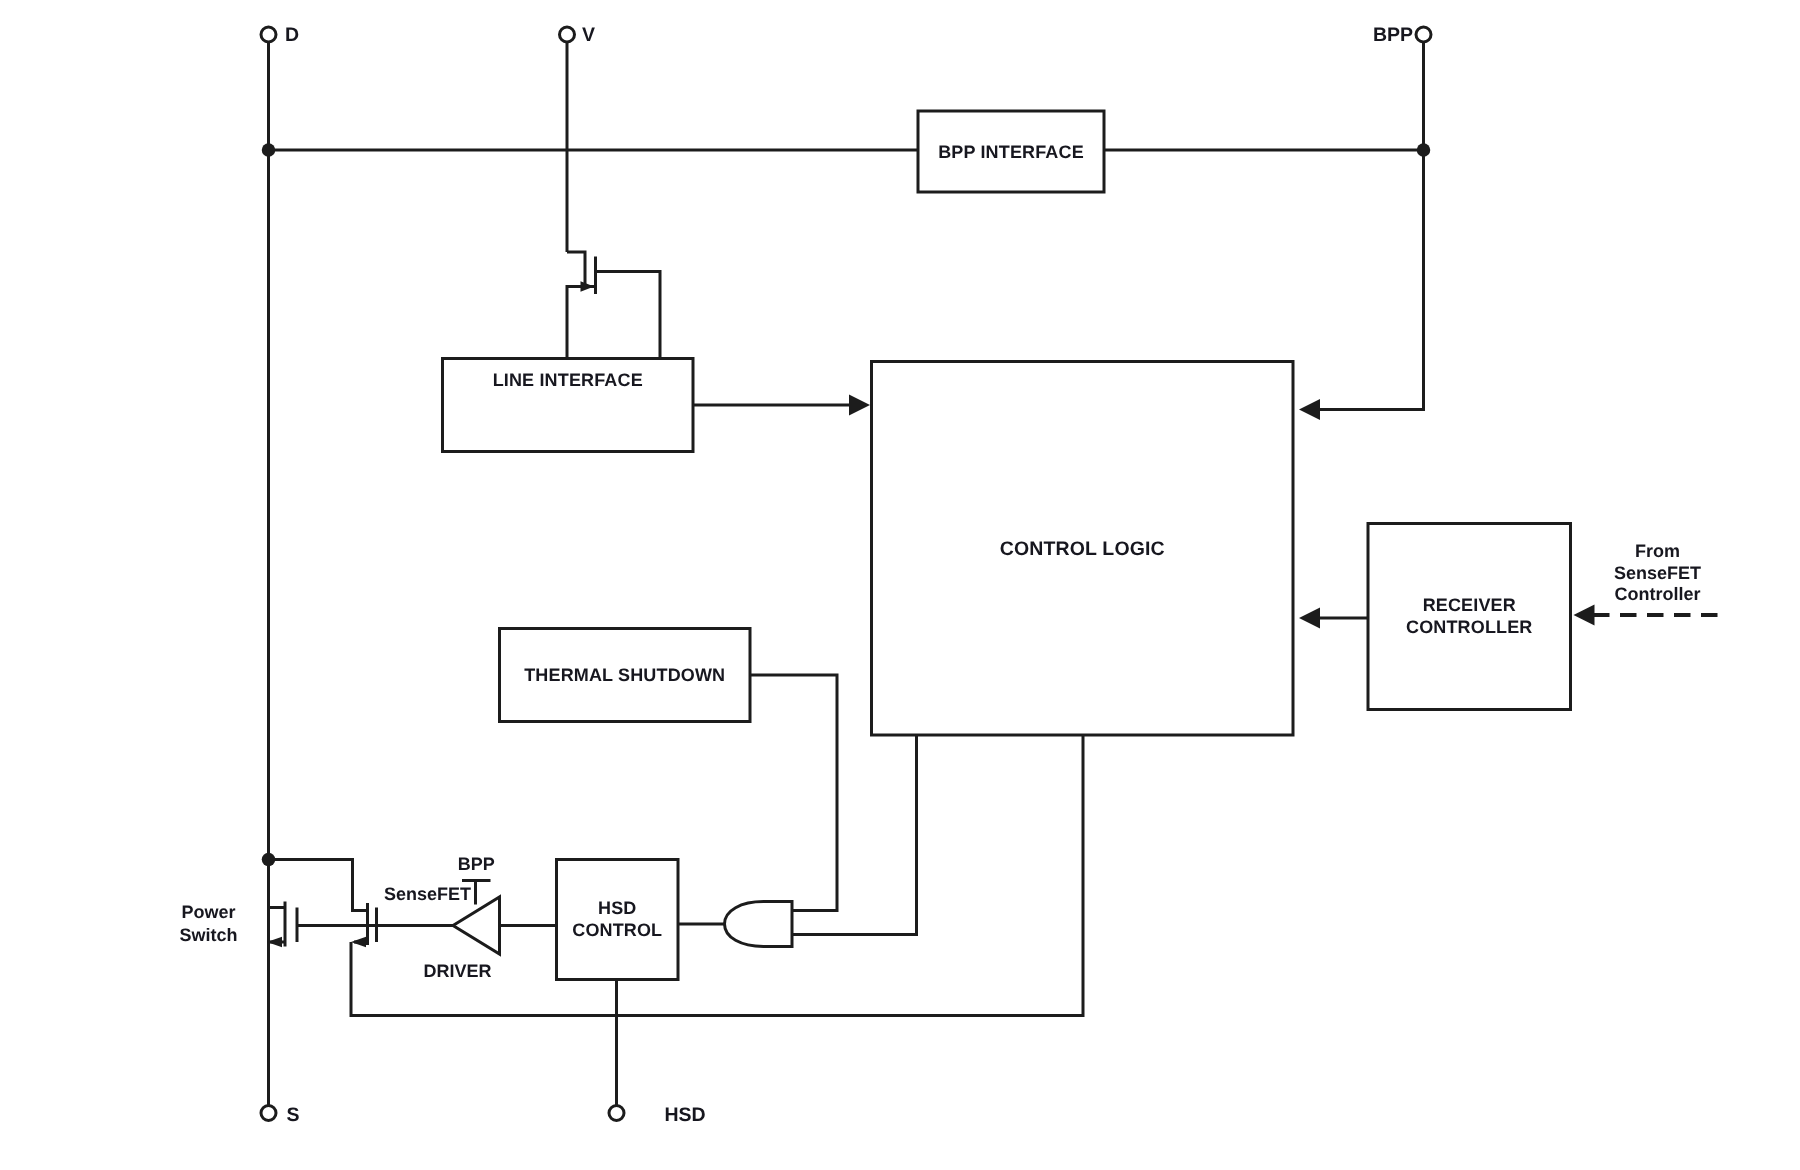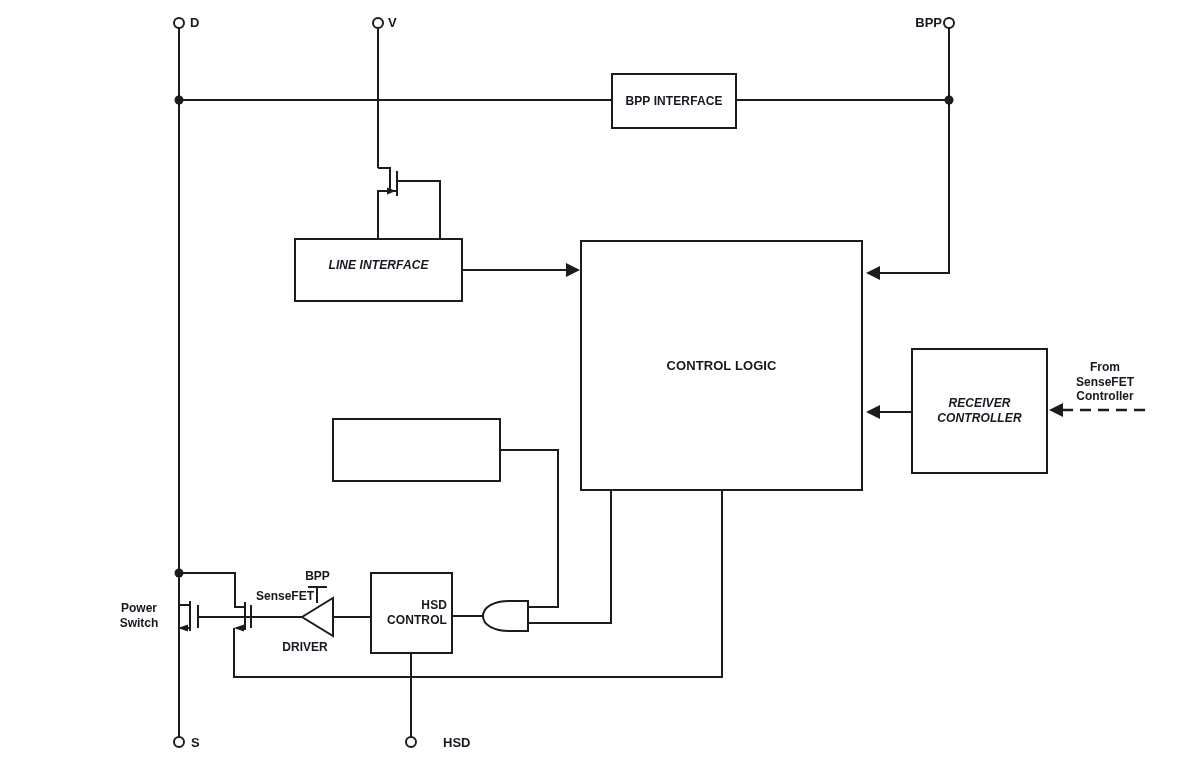--- a/index.html
+++ b/index.html
@@ -114,24 +114,25 @@
     </g>
   </svg>
 
   <div class="lbl pin-lbl" style="left:190px;top:15px;">D</div>
   <div class="lbl pin-lbl" style="left:388px;top:15px;">V</div>
   <div class="lbl pin-lbl" style="left:898px;top:15px;width:44px;text-align:right;">BPP</div>
   <div class="lbl pin-lbl" style="left:191px;top:735px;">S</div>
   <div class="lbl pin-lbl" style="left:443px;top:735px;">HSD</div>
 
   <div class="lbl block-lbl" style="left:624px;top:74px;width:100px;height:54px;">BPP INTERFACE</div>
-  <div class="lbl block-lbl" style="left:295px;top:237px;width:167px;height:56px;font-style:italic;">LINE INTERFACE</div>
+  <div class="lbl block-lbl" style="left:295px;top:225px;width:167px;height:56px;">LINE INTERFACE</div>
   <div class="lbl block-lbl" style="left:581px;top:241px;width:281px;height:249px;font-size:13px;border-radius:27px;">CONTROL LOGIC</div>
-  <div class="lbl block-lbl" style="left:922px;top:349px;width:115px;height:124px;font-style:italic;">RECEIVER CONTROLLER</div>
-  <div class="lbl block-lbl" style="left:376px;top:573px;width:71px;height:80px;text-align:right;">HSD CONTROL</div>
+  <div class="lbl block-lbl" style="left:922px;top:349px;width:115px;height:124px;">RECEIVER CONTROLLER</div>
+  <div class="lbl block-lbl" style="left:335px;top:419px;width:163px;height:62px;">THERMAL SHUTDOWN</div>
+  <div class="lbl block-lbl" style="left:376px;top:573px;width:71px;height:80px;">HSD CONTROL</div>
 
   <div class="lbl center" style="left:112px;top:601px;width:54px;">Power Switch</div>
   <div class="lbl" style="left:256px;top:589px;">SenseFET</div>
   <div class="lbl center" style="left:272px;top:640px;width:66px;">DRIVER</div>
   <div class="lbl center" style="left:299px;top:569px;width:37px;">BPP</div>
   <div class="lbl center" style="left:1066px;top:360px;width:78px;">From SenseFET Controller</div>
 
 </div>
 
 </body></html>

